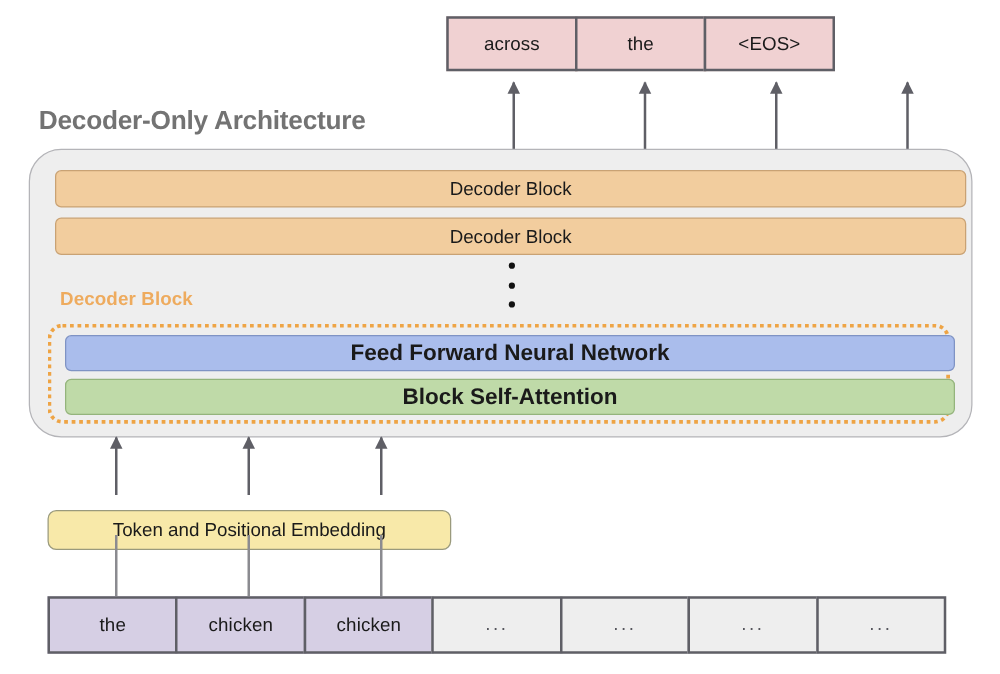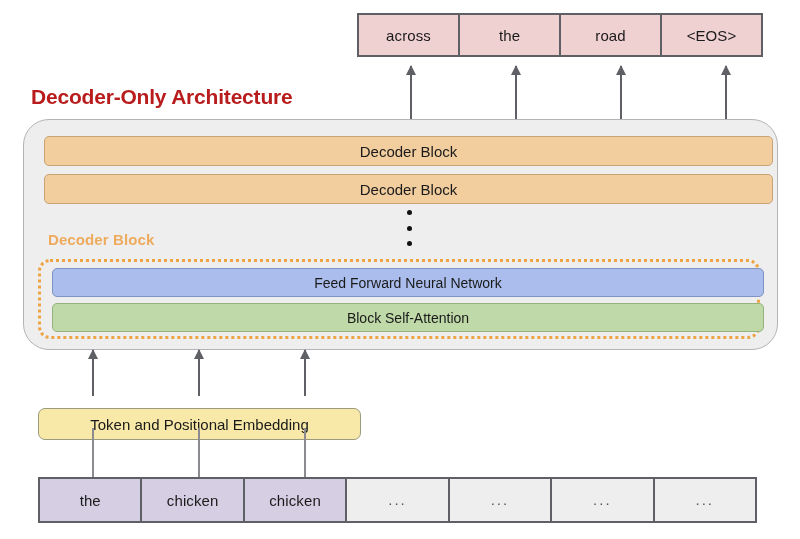--- a/index.html
+++ b/index.html
@@ -94,21 +94,21 @@
     background: #8b8b90;
   }
 
   
   #arch-title {
     position: absolute;
     left: 31px;
     top: 85px;
     font-size: 21px;
     font-weight: bold;
-    color: #b91c1c;
+    color: #737373;
     letter-spacing: -.2px;
     white-space: nowrap;
   }
 
   
   #arch-container {
     position: absolute;
     left: 23px;
     top: 119px;
     width: 755px;
@@ -176,22 +176,23 @@
     border: 3px dotted #eea445;
     border-radius: 12px;
   }
   .inner-block {
     position: absolute;
     box-sizing: border-box;
     border-radius: 5px;
     display: flex;
     align-items: center;
     justify-content: center;
-    font-size: 14px;
-    color: #1a1a1a;
+    font-size: 18px;
+    color: #1a1a1a;
+    font-weight: bold;
   }
   #ffn-block {
     left: 52px; top: 268px; width: 712px; height: 29px;
     background: #aabdec;
     border: 1.5px solid #7f93c4;
   }
   #attn-block {
     left: 52px; top: 303px; width: 712px; height: 29px;
     background: #bfdaa8;
     border: 1.5px solid #94b47c;
@@ -217,21 +218,20 @@
   }
 </style>
 </head>
 <body>
 
 <div id="stage">
 
   <div id="output-row" class="token-row">
     <div class="token-cell">across</div>
     <div class="token-cell">the</div>
-    <div class="token-cell">road</div>
     <div class="token-cell">&lt;EOS&gt;</div>
   </div>
 
   <div class="arrow" style="left:410px; top:66px; height:54px;"></div>
   <div class="arrow" style="left:515px; top:66px; height:54px;"></div>
   <div class="arrow" style="left:620px; top:66px; height:54px;"></div>
   <div class="arrow" style="left:725px; top:66px; height:54px;"></div>
 
   <div id="arch-title">Decoder-Only Architecture</div>
 

